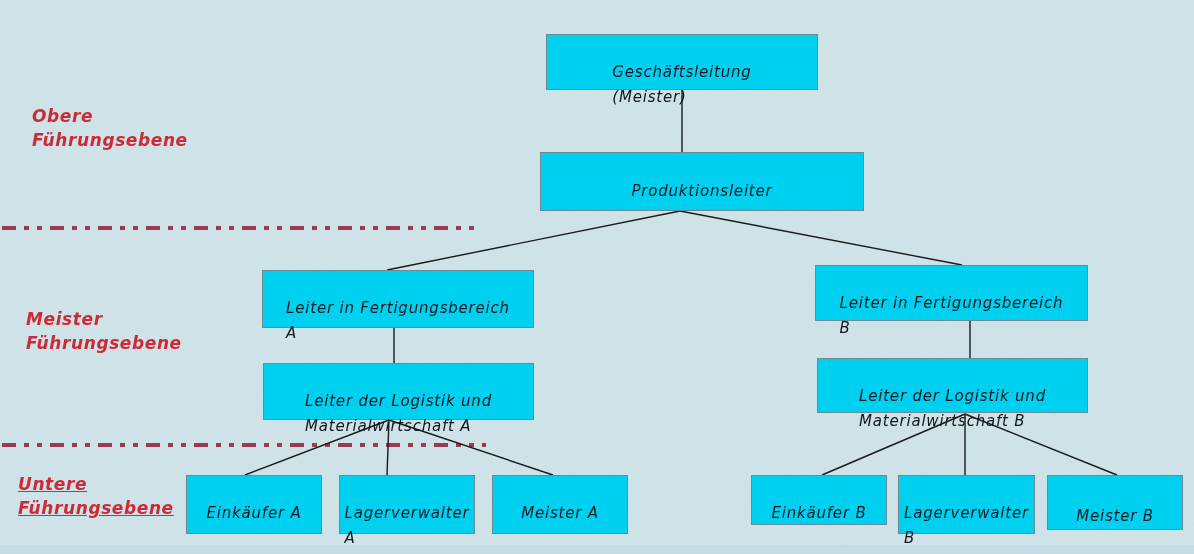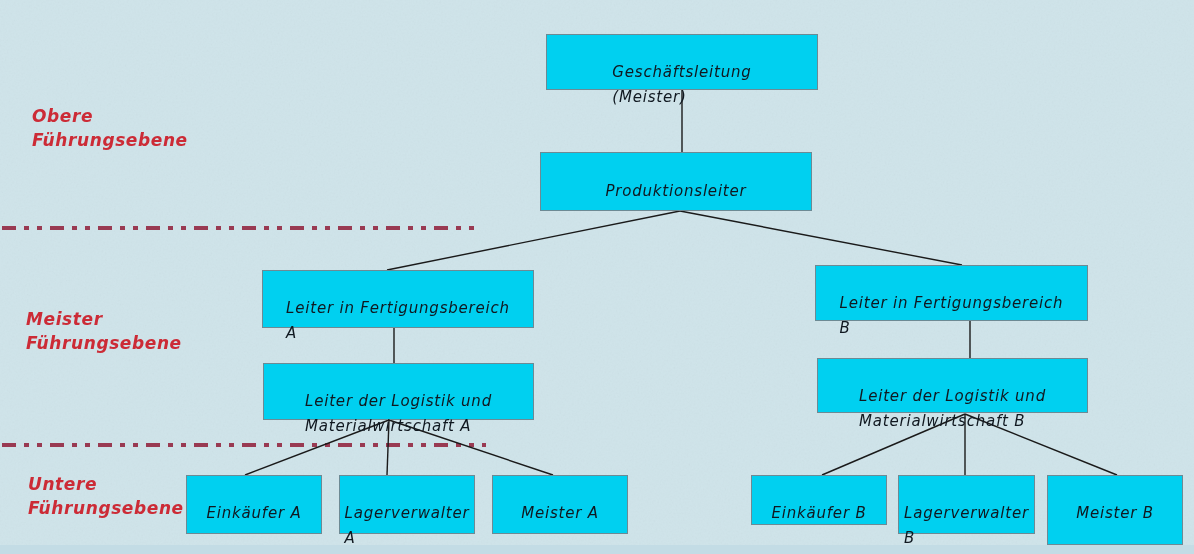--- a/index.html
+++ b/index.html
@@ -77,31 +77,31 @@
 
   <div id="nodes-layer">
       <div class="level-label" style="left: 26px; top: 104px; margin-left: 6px;">
         <span>Obere</span>
         <span>Führungsebene</span>
       </div>
       <div class="level-label" style="left: 26px; top: 307px;">
         <span>Meister</span>
         <span>Führungsebene</span>
       </div>
-      <div class="level-label" style="left: 28px; top: 472px;">
+      <div class="level-label" style="left: 18px; top: 472px; text-decoration: underline;">
         <span>Untere</span>
         <span>Führungsebene</span>
       </div>
       <div class="node v-top" style="left: 546px; top: 34px; width: 272px; height: 56px;">
         <div class="node-text">
           <span>Geschäftsleitung</span>
           <span>(Meister)</span>
         </div>
       </div>
-      <div class="node v-center" style="left: 540px; top: 152px; width: 272px; height: 59px;">
+      <div class="node v-center" style="left: 540px; top: 152px; width: 324px; height: 59px;">
         <div class="node-text">
           <span>Produktionsleiter</span>
         </div>
       </div>
       <div class="node v-top" style="left: 262px; top: 270px; width: 272px; height: 58px;">
         <div class="node-text">
           <span>Leiter in Fertigungsbereich</span>
           <span>A</span>
         </div>
       </div>
@@ -143,20 +143,20 @@
         <div class="node-text">
           <span>Einkäufer B</span>
         </div>
       </div>
       <div class="node v-top" style="left: 898px; top: 475px; width: 137px; height: 59px;">
         <div class="node-text">
           <span>Lagerverwalter</span>
           <span>B</span>
         </div>
       </div>
-      <div class="node v-top" style="left: 1047px; top: 475px; width: 136px; height: 70px;">
+      <div class="node v-top" style="left: 1047px; top: 475px; width: 136px; height: 55px; align-items: flex-end;">
         <div class="node-text">
           <span>Meister B</span>
         </div>
       </div>
     </div>
 
 </div>
 
 </body></html>

